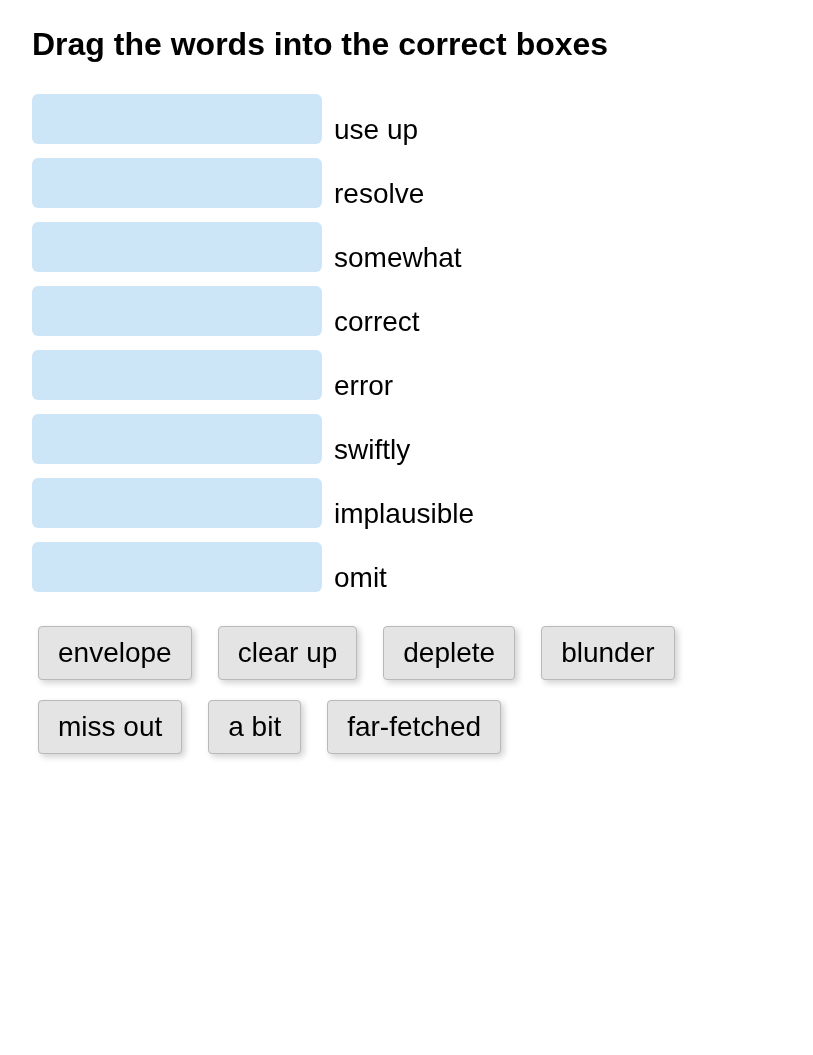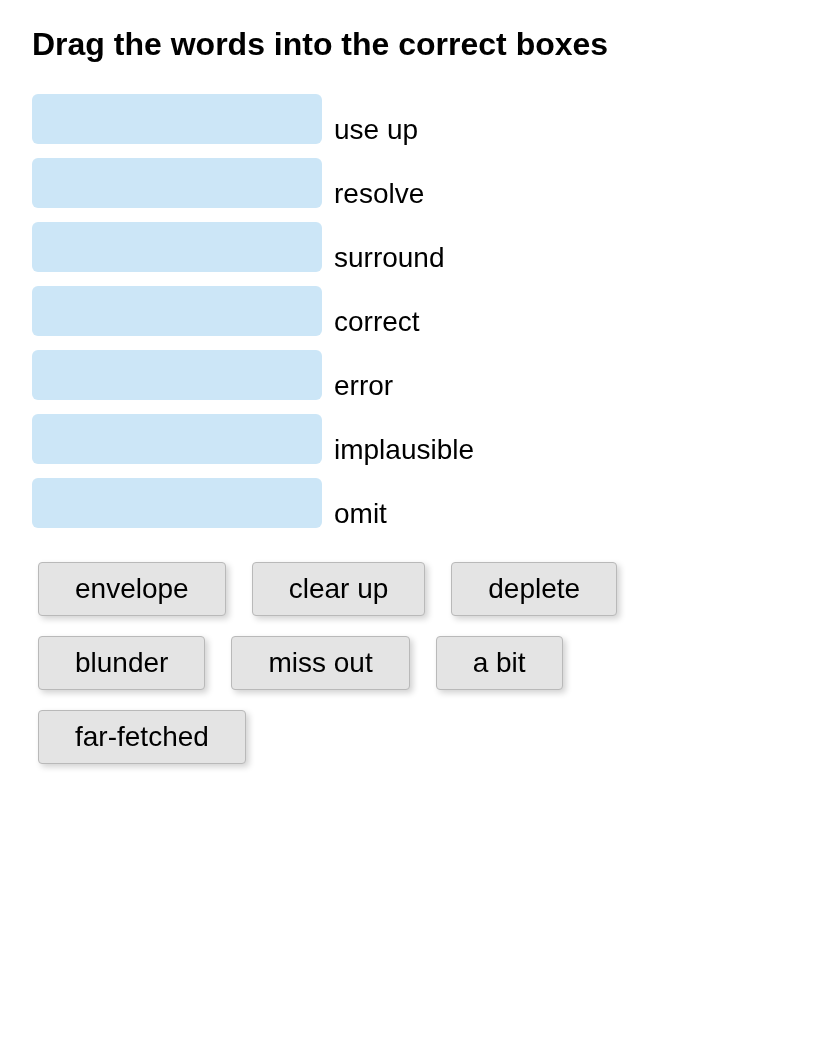--- a/index.html
+++ b/index.html
@@ -41,21 +41,21 @@
   }
   .word-bank {
     display: flex;
     flex-wrap: wrap;
     gap: 20px 26px;
     padding-left: 6px;
   }
   .word {
     display: inline-flex;
     align-items: center;
-    padding: 12px 36px;
+    padding: 12px 19px;
     font-size: 28px;
     line-height: 1;
     background: #e4e4e4;
     border: 1px solid #b9b9b9;
     border-radius: 4px;
     box-shadow: 3px 3px 6px rgba(0,0,0,0.18);
     cursor: grab;
     user-select: none;
   }
 </style>
@@ -68,29 +68,33 @@
   <div class="row">
     <div class="dropzone"></div>
     <span class="clue">use up</span>
   </div>
   <div class="row">
     <div class="dropzone"></div>
     <span class="clue">resolve</span>
   </div>
   <div class="row">
     <div class="dropzone"></div>
-    <span class="clue">surround</span>
+    <span class="clue">somewhat</span>
   </div>
   <div class="row">
     <div class="dropzone"></div>
     <span class="clue">correct</span>
   </div>
   <div class="row">
     <div class="dropzone"></div>
     <span class="clue">error</span>
+  </div>
+  <div class="row">
+    <div class="dropzone"></div>
+    <span class="clue">swiftly</span>
   </div>
   <div class="row">
     <div class="dropzone"></div>
     <span class="clue">implausible</span>
   </div>
   <div class="row">
     <div class="dropzone"></div>
     <span class="clue">omit</span>
   </div>
 </div>

